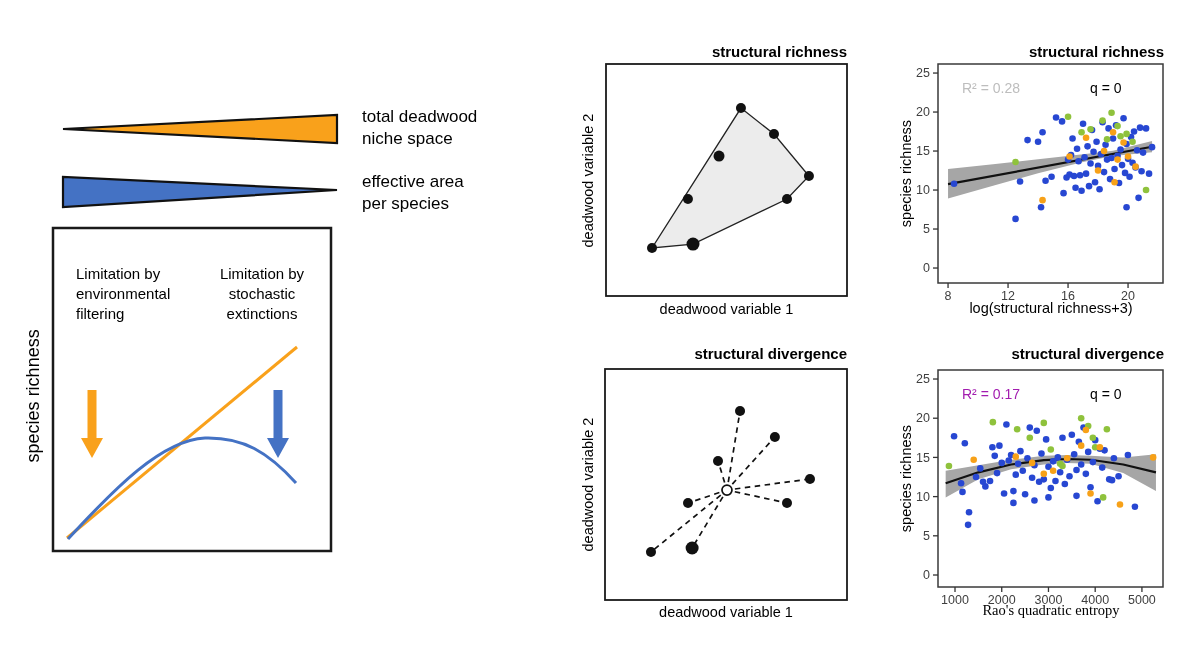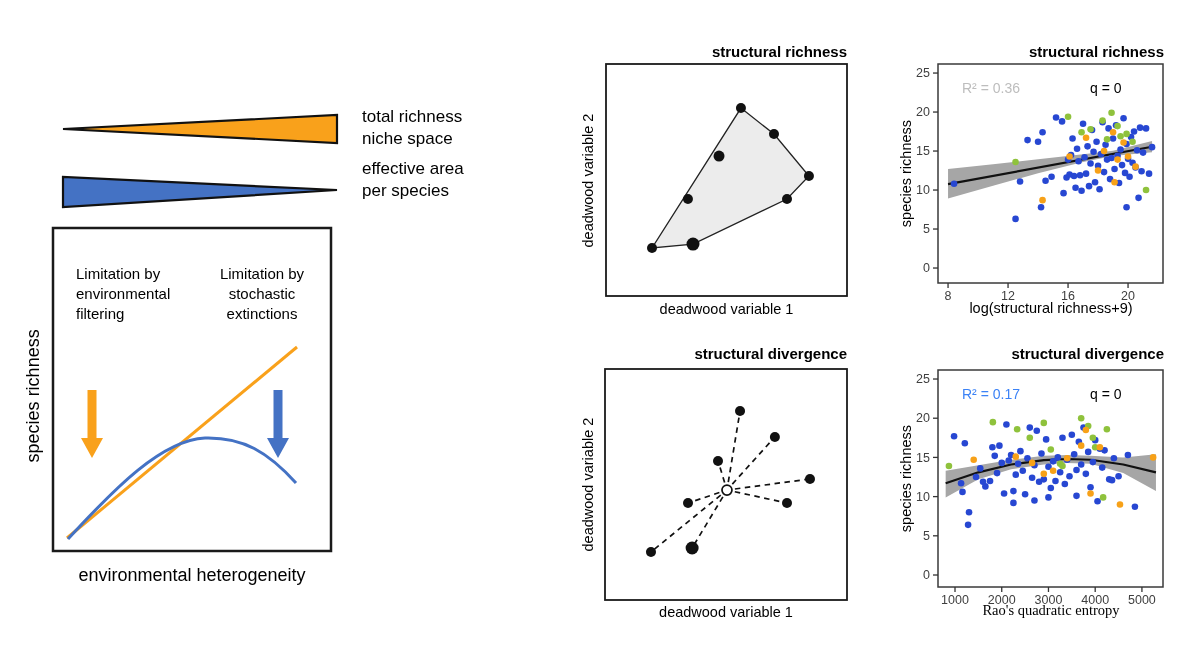--- a/index.html
+++ b/index.html
@@ -282,44 +282,43 @@
       <line x1="933" y1="496.60946531791905" x2="938" y2="496.60946531791905" stroke="#333" stroke-width="1.3"></line>
       <text x="930" y="500.80946531791903" text-anchor="end" fill="#3F3F3F" font-size="12.5" font-family="Liberation Sans, sans-serif">10</text>
       <line x1="933" y1="457.41148843930637" x2="938" y2="457.41148843930637" stroke="#333" stroke-width="1.3"></line>
       <text x="930" y="461.61148843930636" text-anchor="end" fill="#3F3F3F" font-size="12.5" font-family="Liberation Sans, sans-serif">15</text>
       <line x1="933" y1="418.21351156069363" x2="938" y2="418.21351156069363" stroke="#333" stroke-width="1.3"></line>
       <text x="930" y="422.4135115606936" text-anchor="end" fill="#3F3F3F" font-size="12.5" font-family="Liberation Sans, sans-serif">20</text>
       <line x1="933" y1="379.0155346820809" x2="938" y2="379.0155346820809" stroke="#333" stroke-width="1.3"></line>
       <text x="930" y="383.2155346820809" text-anchor="end" fill="#3F3F3F" font-size="12.5" font-family="Liberation Sans, sans-serif">25</text>
     </svg>
 
-  <div class="txt" style="left:362px;top:106px;font-size:17px;">total richness
+  <div class="txt" style="left:362px;top:106px;font-size:17px;">total deadwood
 niche space</div>
-  <div class="txt" style="left:362px;top:158px;font-size:17px;">effective area
+  <div class="txt" style="left:362px;top:171px;font-size:17px;">effective area
 per species</div>
   <div class="txt" style="left:76px;top:264px;font-size:15px;">Limitation by
 environmental
 filtering</div>
   <div class="txt center" style="left:192px;top:264px;width:140px;font-size:15px;">Limitation by
 stochastic
 extinctions</div>
   <div class="txt rot center" style="left:-76px;top:384px;width:220px;font-size:18px;">species richness</div>
-  <div class="txt center" style="left:43px;top:564px;width:298px;font-size:18px;">environmental heterogeneity</div>
 
   <div class="txt center bold" style="left:606px;top:42px;width:241px;font-size:15px;">structural richness</div>
   <div class="txt center" style="left:606px;top:300px;width:241px;font-size:14.5px;">deadwood variable 1</div>
   <div class="txt rot center" style="left:489px;top:171px;width:200px;font-size:14.5px;">deadwood variable 2</div>
   <div class="txt center bold" style="left:605px;top:344px;width:242px;font-size:15px;">structural divergence</div>
   <div class="txt center" style="left:605px;top:603px;width:242px;font-size:14.5px;">deadwood variable 1</div>
   <div class="txt rot center" style="left:489px;top:475px;width:200px;font-size:14.5px;">deadwood variable 2</div>
 
   <div class="txt center bold" style="left:938px;top:42px;width:226px;font-size:15px;">structural richness</div>
-  <div class="txt" style="left:962px;top:79px;font-size:14px;color:#BDBDBD;">R² = 0.36</div>
+  <div class="txt" style="left:962px;top:79px;font-size:14px;color:#BDBDBD;">R² = 0.28</div>
   <div class="txt right" style="left:1090px;top:79px;width:60px;font-size:14px;">q = 0</div>
-  <div class="txt center" style="left:928px;top:299px;width:246px;font-size:14.5px;">log(structural richness+9)</div>
+  <div class="txt center" style="left:928px;top:299px;width:246px;font-size:14.5px;">log(structural richness+3)</div>
   <div class="txt rot center" style="left:807px;top:164px;width:200px;font-size:14.5px;">species richness</div>
 
   <div class="txt center bold" style="left:938px;top:344px;width:226px;font-size:15px;">structural divergence</div>
-  <div class="txt" style="left:962px;top:385px;font-size:14px;color:#3b82f6;">R² = 0.17</div>
+  <div class="txt" style="left:962px;top:385px;font-size:14px;color:#a21caf;">R² = 0.17</div>
   <div class="txt right" style="left:1090px;top:385px;width:60px;font-size:14px;">q = 0</div>
   <div class="txt center" style="left:928px;top:601px;width:246px;font-size:14.5px;font-family:Liberation Serif, serif;">Rao's quadratic entropy</div>
   <div class="txt rot center" style="left:807px;top:469px;width:200px;font-size:14.5px;">species richness</div>
 </div>
 
 </body></html>

